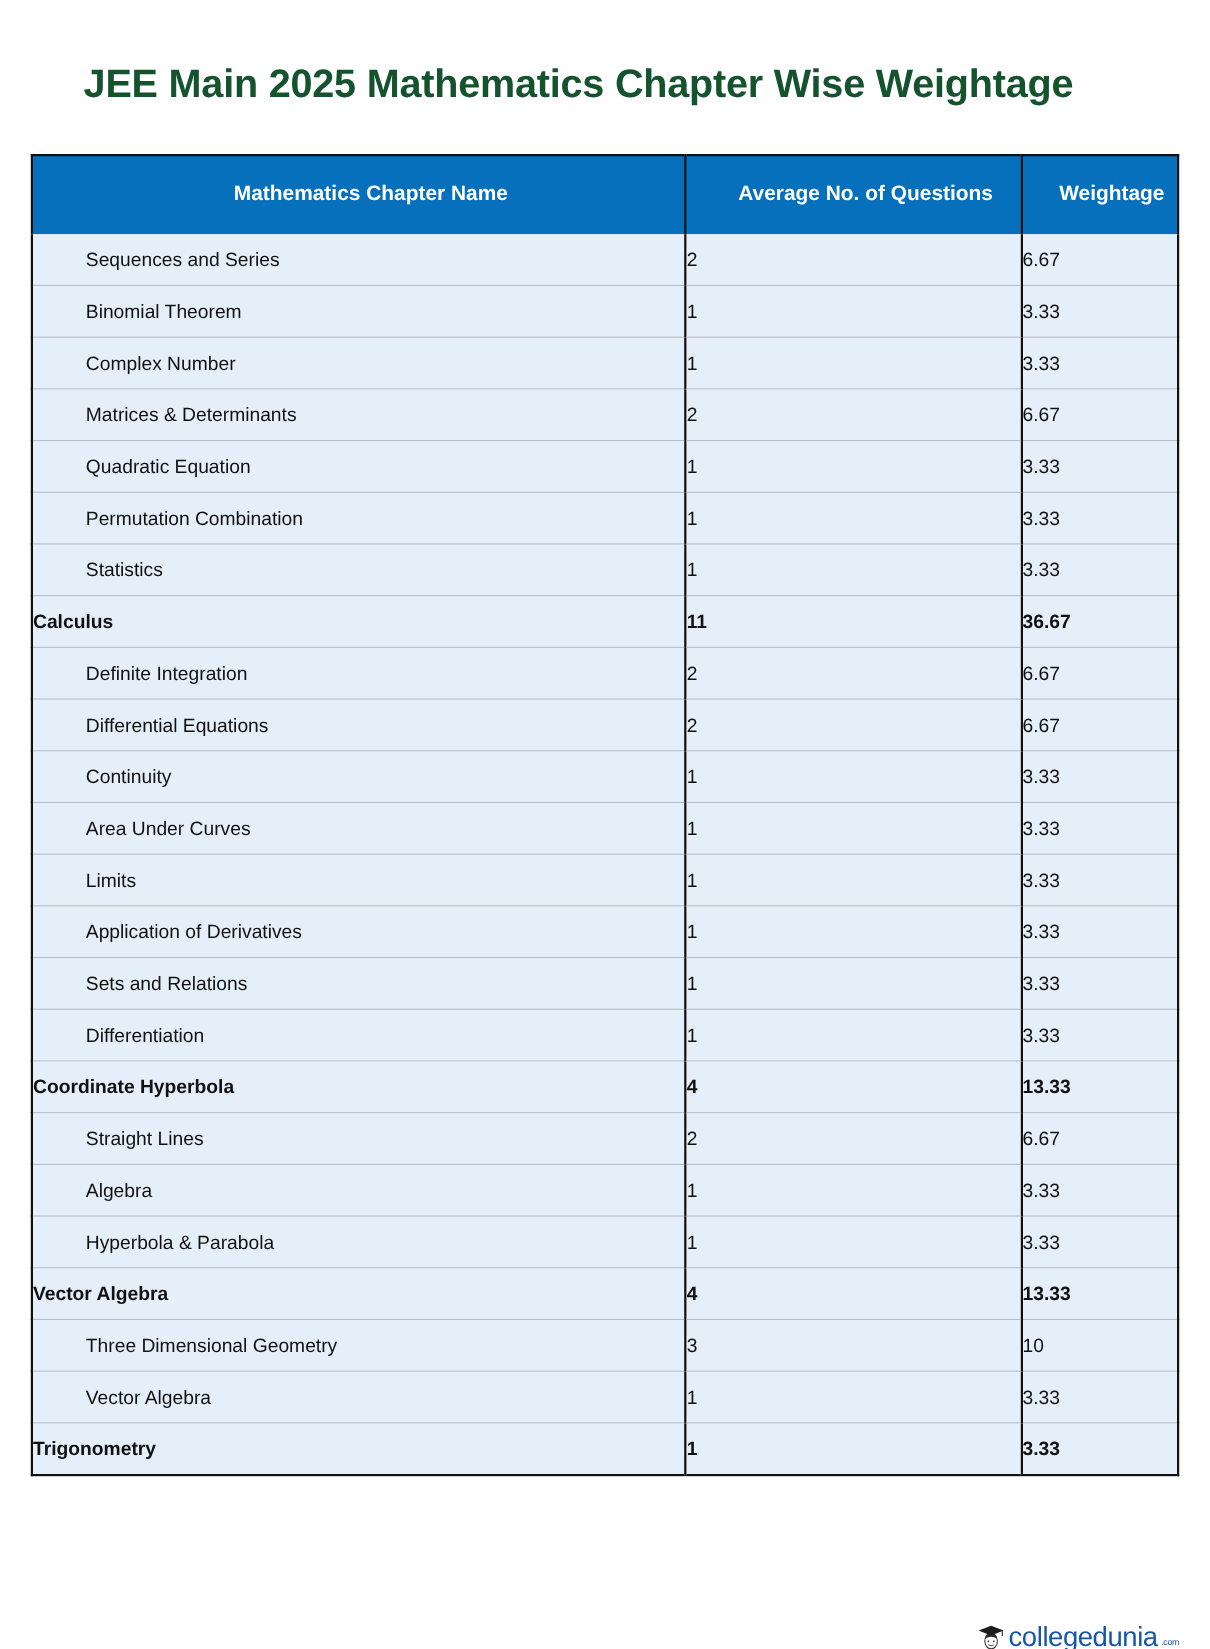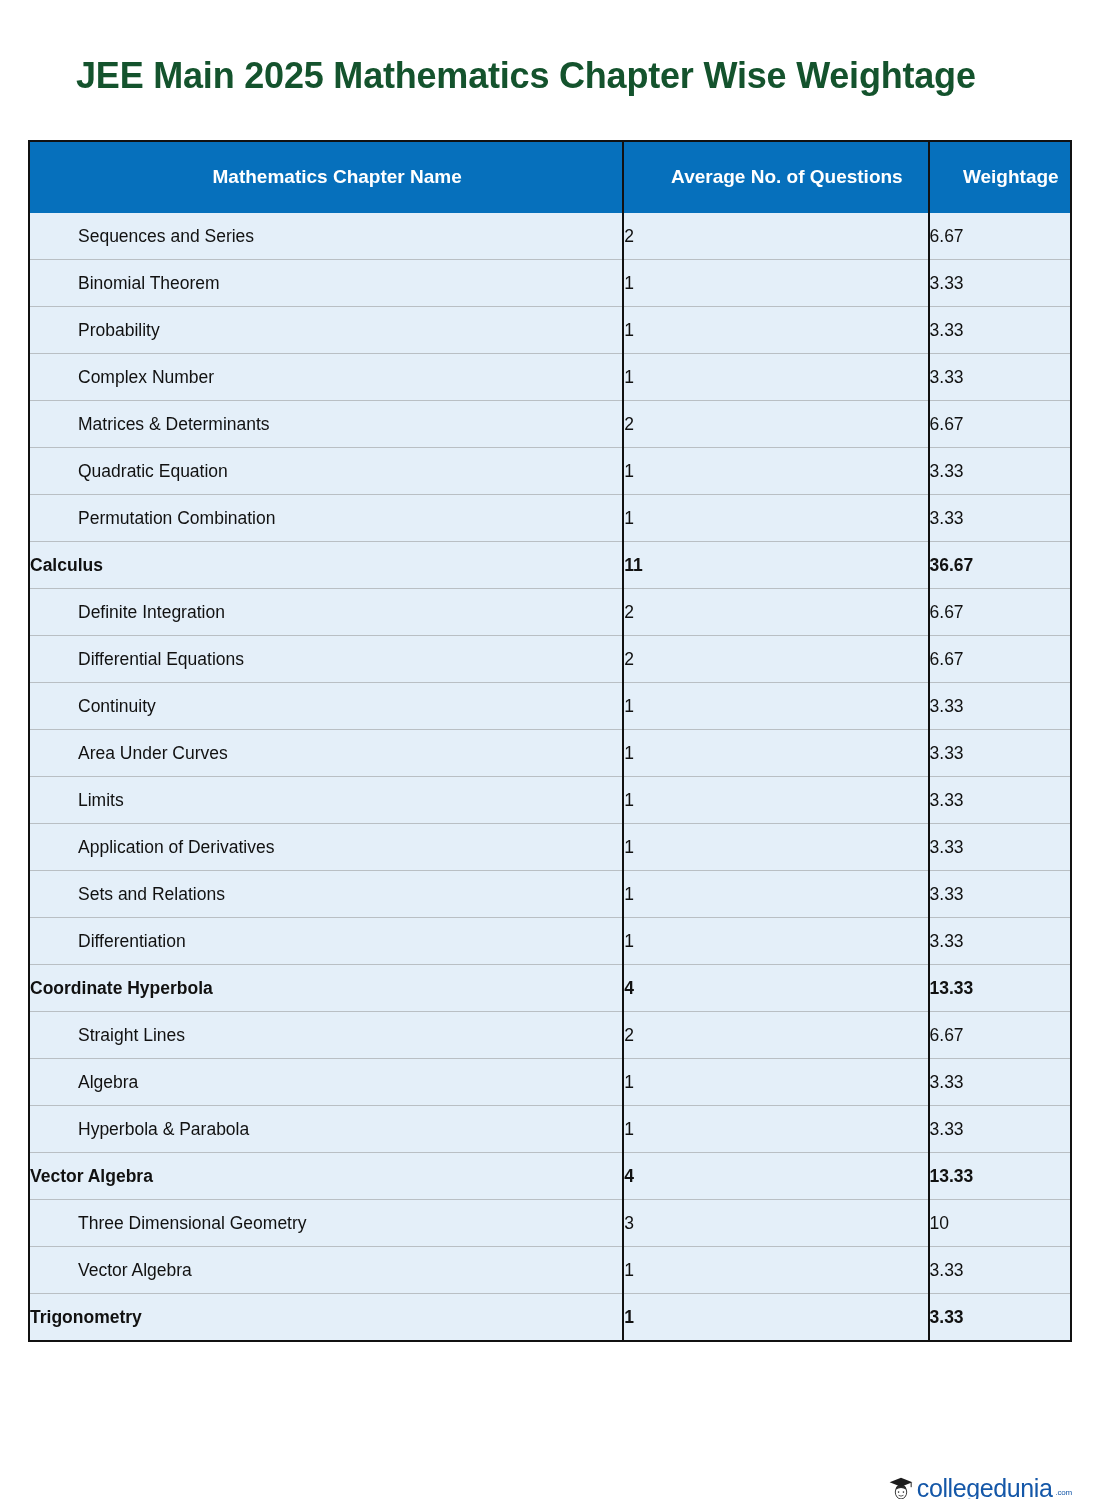--- a/index.html
+++ b/index.html
@@ -140,41 +140,41 @@
           <td class="cell-chapter">Sequences and Series</td>
           <td class="cell-avg">2</td>
           <td class="cell-weight">6.67</td>
         </tr>
         <tr class="data-row sub-row">
           <td class="cell-chapter">Binomial Theorem</td>
           <td class="cell-avg">1</td>
           <td class="cell-weight">3.33</td>
         </tr>
         <tr class="data-row sub-row">
-          <td class="cell-chapter">Probability</td>
-          <td class="cell-avg">1</td>
-          <td class="cell-weight">3.33</td>
-        </tr>
-        <tr class="data-row sub-row">
           <td class="cell-chapter">Complex Number</td>
           <td class="cell-avg">1</td>
           <td class="cell-weight">3.33</td>
         </tr>
         <tr class="data-row sub-row">
           <td class="cell-chapter">Matrices &amp; Determinants</td>
           <td class="cell-avg">2</td>
           <td class="cell-weight">6.67</td>
         </tr>
         <tr class="data-row sub-row">
           <td class="cell-chapter">Quadratic Equation</td>
           <td class="cell-avg">1</td>
           <td class="cell-weight">3.33</td>
         </tr>
         <tr class="data-row sub-row">
           <td class="cell-chapter">Permutation Combination</td>
+          <td class="cell-avg">1</td>
+          <td class="cell-weight">3.33</td>
+        </tr>
+        <tr class="data-row sub-row">
+          <td class="cell-chapter">Statistics</td>
           <td class="cell-avg">1</td>
           <td class="cell-weight">3.33</td>
         </tr>
         <tr class="data-row cat-row">
           <td class="cell-chapter">Calculus</td>
           <td class="cell-avg">11</td>
           <td class="cell-weight">36.67</td>
         </tr>
         <tr class="data-row sub-row">
           <td class="cell-chapter">Definite Integration</td>

